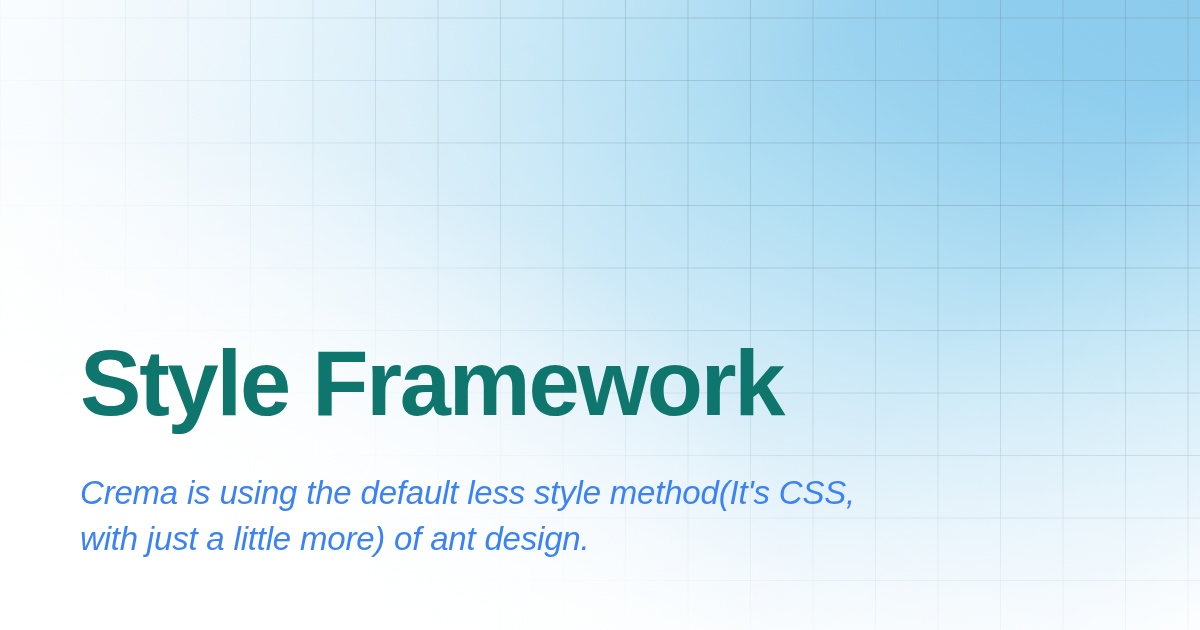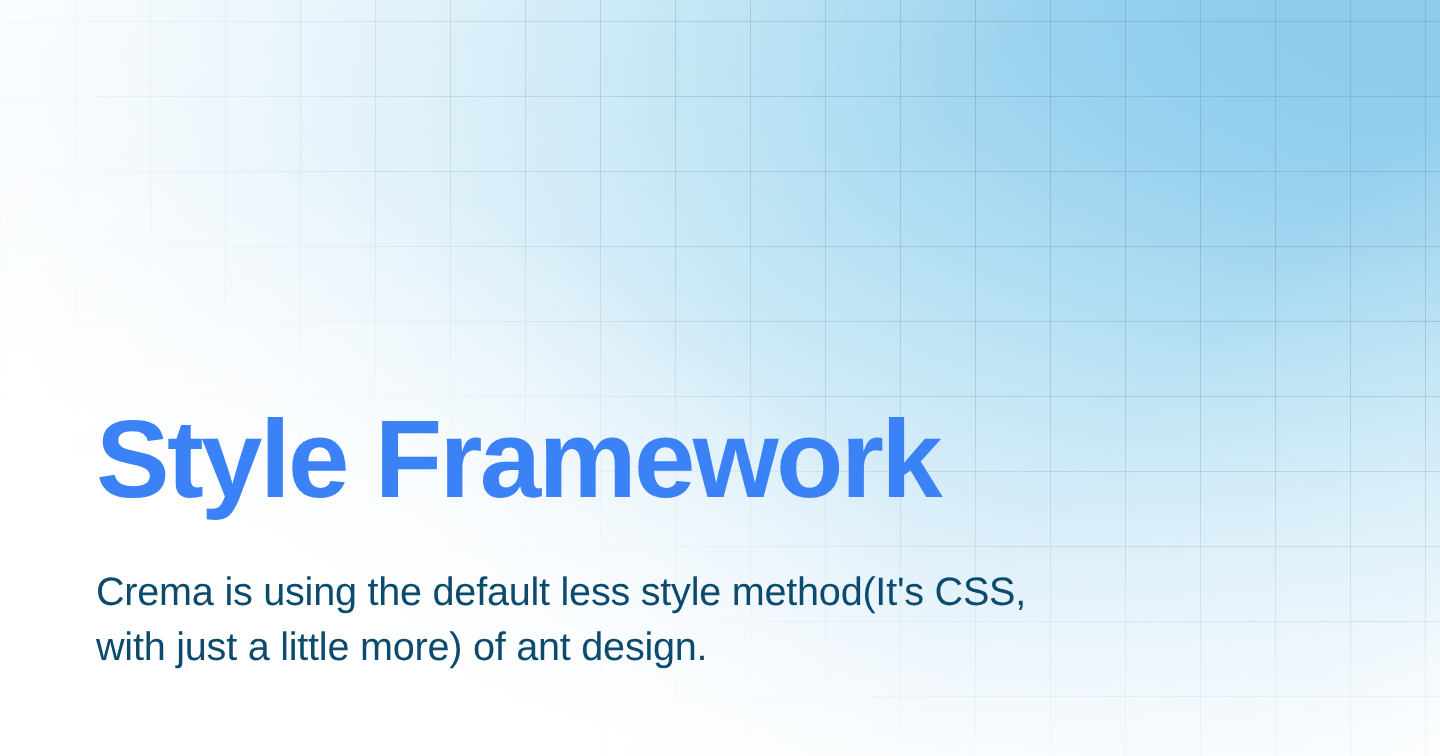--- a/index.html
+++ b/index.html
@@ -136,35 +136,36 @@
 
   
   .headline {
     position:absolute;
     left:80px;
     top:336px;
     font-size:92px;
     font-weight:700;
     line-height:1.04;
     letter-spacing:-2.2px;
-    color:#3b82f6;
+    color:#0f766e;
     white-space:nowrap;
   }
 
   
   .description {
     position:absolute;
     left:80px;
     top:470px;
     width:800px;
     font-size:33px;
     font-weight:400;
     line-height:1.38;
     letter-spacing:-0.2px;
-    color:#0c4a6e;
+    color:#3b82f6;
+    font-style:italic;
   }
 </style>
 </head>
 <body>
 
 <div class="og-card">
 
   <div class="bg-base"></div>
   <div class="bg-wash"></div>
   <div class="bg-sheen"></div>

